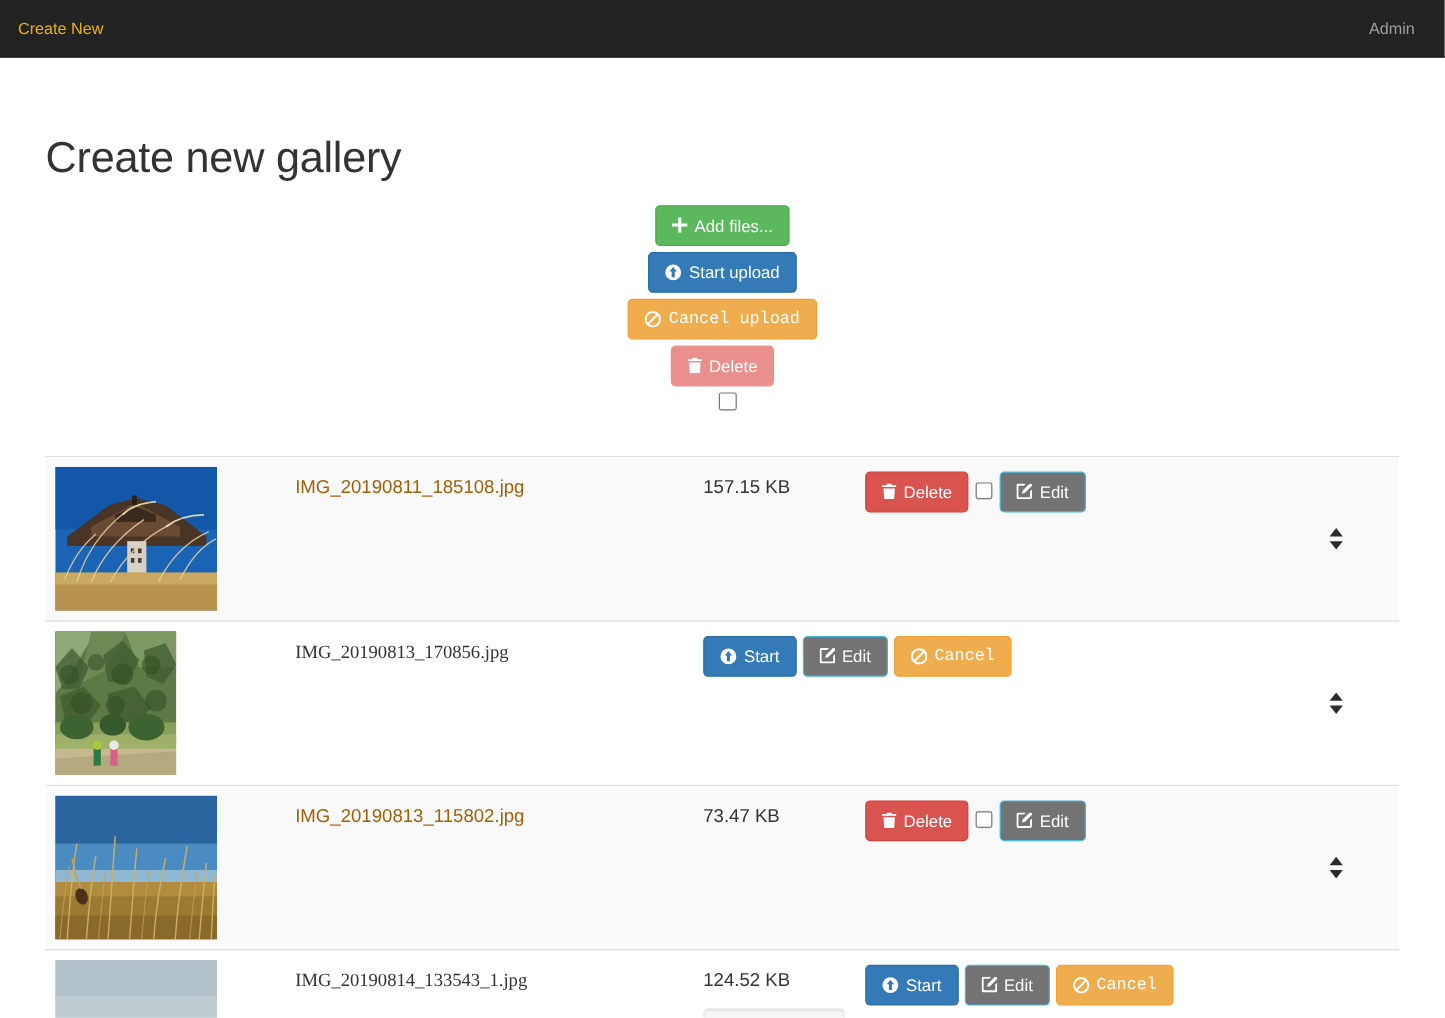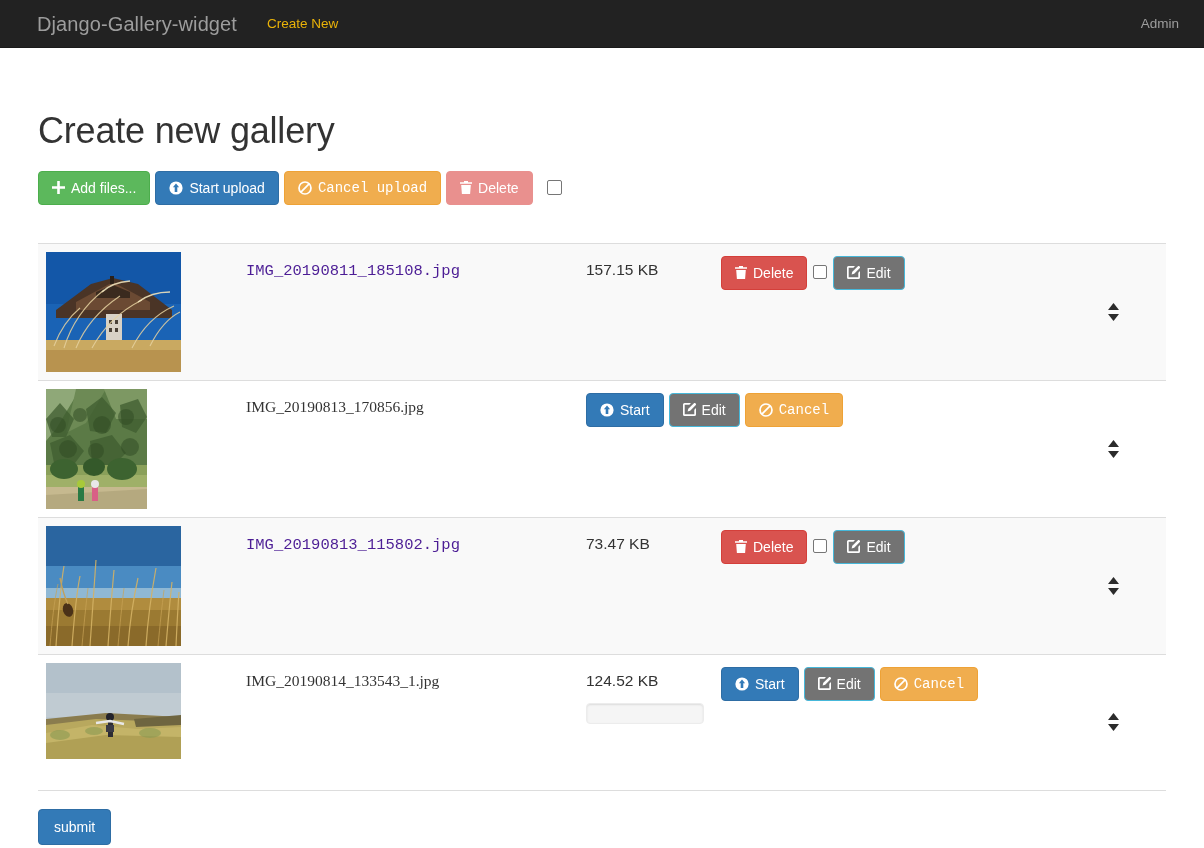--- a/index.html
+++ b/index.html
@@ -57,20 +57,21 @@
     line-height: 1.1;
     letter-spacing: -0.2px;
   }
 
   
   .toolbar {
     margin-top: 20px;
     display: flex;
     align-items: center;
     gap: 5px;
+    flex-direction: column;
   }
   .btn {
     display: inline-flex;
     align-items: center;
     justify-content: center;
     gap: 6px;
     border: 1px solid transparent;
     border-radius: 4px;
     font-size: 14px;
     line-height: 1;
@@ -131,21 +132,21 @@
   }
   .thumb.wide { width: 135px; }
   .thumb.tall { width: 101px; }
   .thumb.short { height: 96px; }
 
   .cell-name {
     flex: 0 0 340px;
     padding-top: 9px;
     font-size: 15.5px;
   }
-  .cell-name a { color: #4c1d95; text-decoration: none; font-family: Liberation Mono, monospace; }
+  .cell-name a { color: #a16207; text-decoration: none; }
   .cell-name .plain { color: #333; font-family: Liberation Serif, serif; }
 
   .cell-size {
     flex: 0 0 135px;
     padding-top: 9px;
     font-size: 15.5px;
     color: #333;
   }
   .progress {
     margin-top: 13px;
@@ -208,21 +209,20 @@
     cursor: pointer;
     font-family: "Liberation Sans", sans-serif;
   }
 
   svg { display: block; }
 </style>
 </head>
 <body>
 
 <div class="navbar">
-  <a class="brand" href="#">Django-Gallery-widget</a>
   <a class="nav-link" href="#">Create New</a>
   <div class="nav-spacer"></div>
   <a class="nav-right" href="#">Admin</a>
 </div>
 
 <div class="container">
 
   <h1 class="page-title">Create new gallery</h1>
 
   <div class="toolbar">

